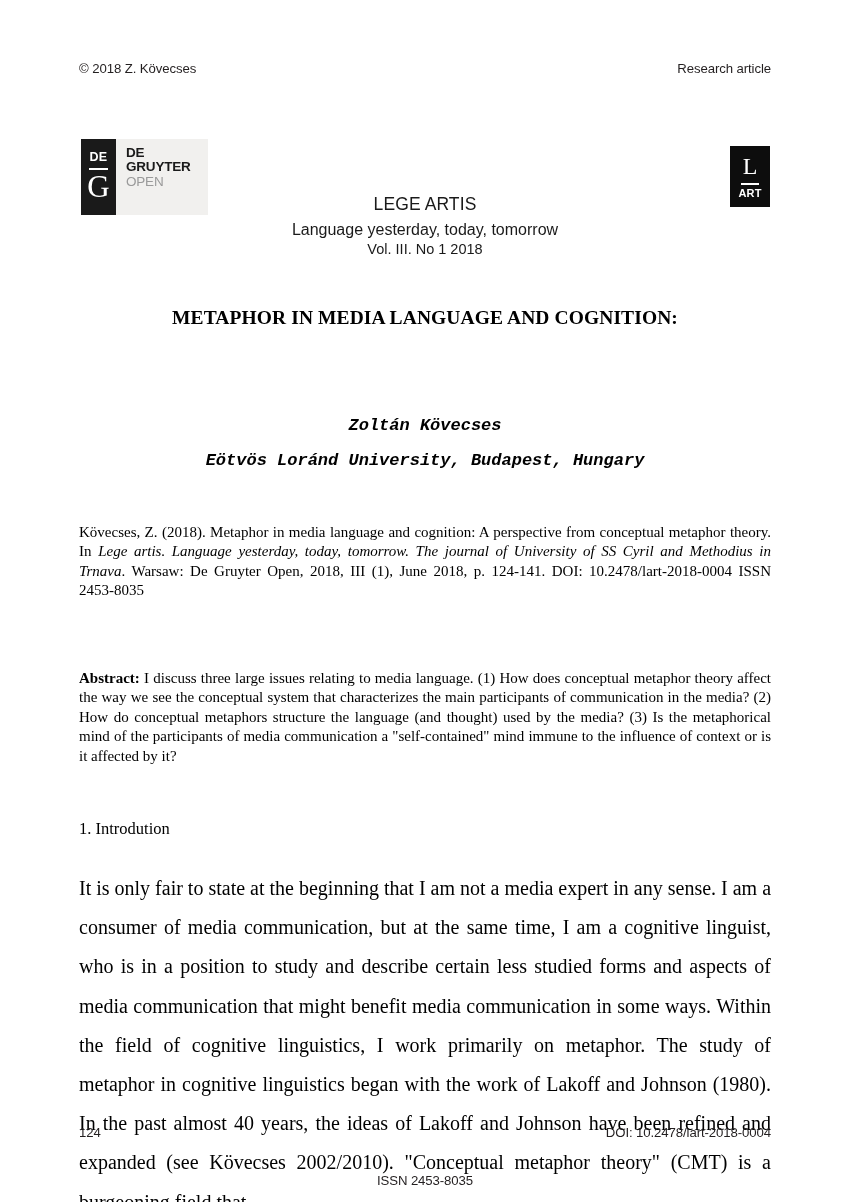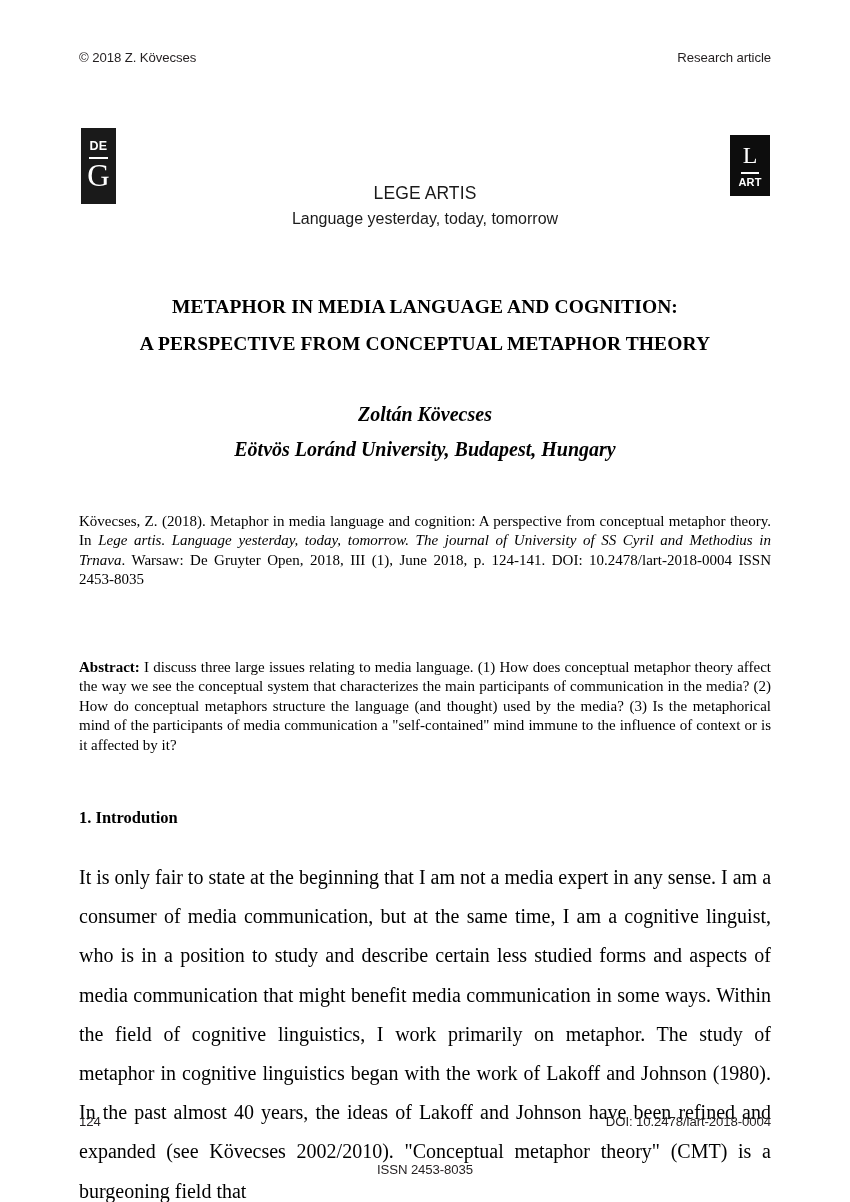--- a/index.html
+++ b/index.html
@@ -11,21 +11,21 @@
     width: 850px;
     height: 1202px;
     position: relative;
     font-family: "Liberation Serif", serif;
     color: #000000;
     overflow: hidden;
   }
 
   .page {
     position: absolute;
-    left: 0; top: 0;
+    left: 0; top: 11px;
     width: 850px;
     height: 984px;
   }
 
   
   .running-head {
     position: absolute;
     left: 79px;
     top: 50px;
     width: 692px;
@@ -181,24 +181,24 @@
     letter-spacing: 0.1px;
   }
 
   
   .author-block {
     position: absolute;
     left: 79px;
     top: 397px;
     width: 692px;
     text-align: center;
-    font-family: Liberation Serif, serif;
+    font-family: Liberation Mono, monospace;
     font-weight: bold;
     font-style: italic;
-    font-size: 20px;
+    font-size: 17px;
     line-height: 35px;
   }
 
   
   .citation {
     position: absolute;
     left: 79px;
     top: 497px;
     width: 692px;
     font-family: "Liberation Serif", serif;
@@ -234,21 +234,21 @@
     text-align: justify;
   }
 
   
   .section-heading {
     position: absolute;
     left: 79px;
     top: 808px;
     width: 692px;
     font-family: "Liberation Serif", serif;
-    font-weight: bold;
+    font-weight: normal;
     font-size: 16.5px;
     line-height: 20px;
   }
 
   
   .body-text {
     position: absolute;
     left: 79px;
     top: 838px;
     width: 692px;
@@ -291,38 +291,42 @@
   </div>
 
   <div class="logo-row">
 
     <div class="dg-logo">
       <div class="dg-mark">
         <span class="de">DE</span>
         <span class="bar"></span>
         <span class="g">G</span>
       </div>
+      <div class="dg-words">
+        <div class="w1">DE GRUYTER</div>
+        <div class="w2">OPEN</div>
+      </div>
     </div>
 
     <div class="la-mark">
       <span class="l">L</span>
       <span class="bar"></span>
       <span class="art">ART</span>
     </div>
 
   </div>
 
   <div class="masthead">
     <div class="mh-title">LEGE ARTIS</div>
     <div class="mh-sub">Language yesterday, today, tomorrow</div>
+    <div class="mh-vol">Vol. III. No 1 2018</div>
   </div>
 
   <div class="article-title">
     <div>METAPHOR IN MEDIA LANGUAGE AND COGNITION:</div>
-    <div>A PERSPECTIVE FROM CONCEPTUAL METAPHOR THEORY</div>
   </div>
 
   <div class="author-block">
     <div>Zoltán Kövecses</div>
     <div>Eötvös Loránd University, Budapest, Hungary</div>
   </div>
 
   <p class="citation">
     <span>Kövecses, Z. (2018). Metaphor in media language and cognition: A perspective from conceptual metaphor theory. In </span><i>Lege artis. Language yesterday, today, tomorrow. The journal of University of SS Cyril and Methodius in Trnava</i><span>. Warsaw: De Gruyter Open, 2018, III (1), June 2018, p. 124-141. DOI: 10.2478/lart-2018-0004 ISSN 2453-8035</span>
   </p>

